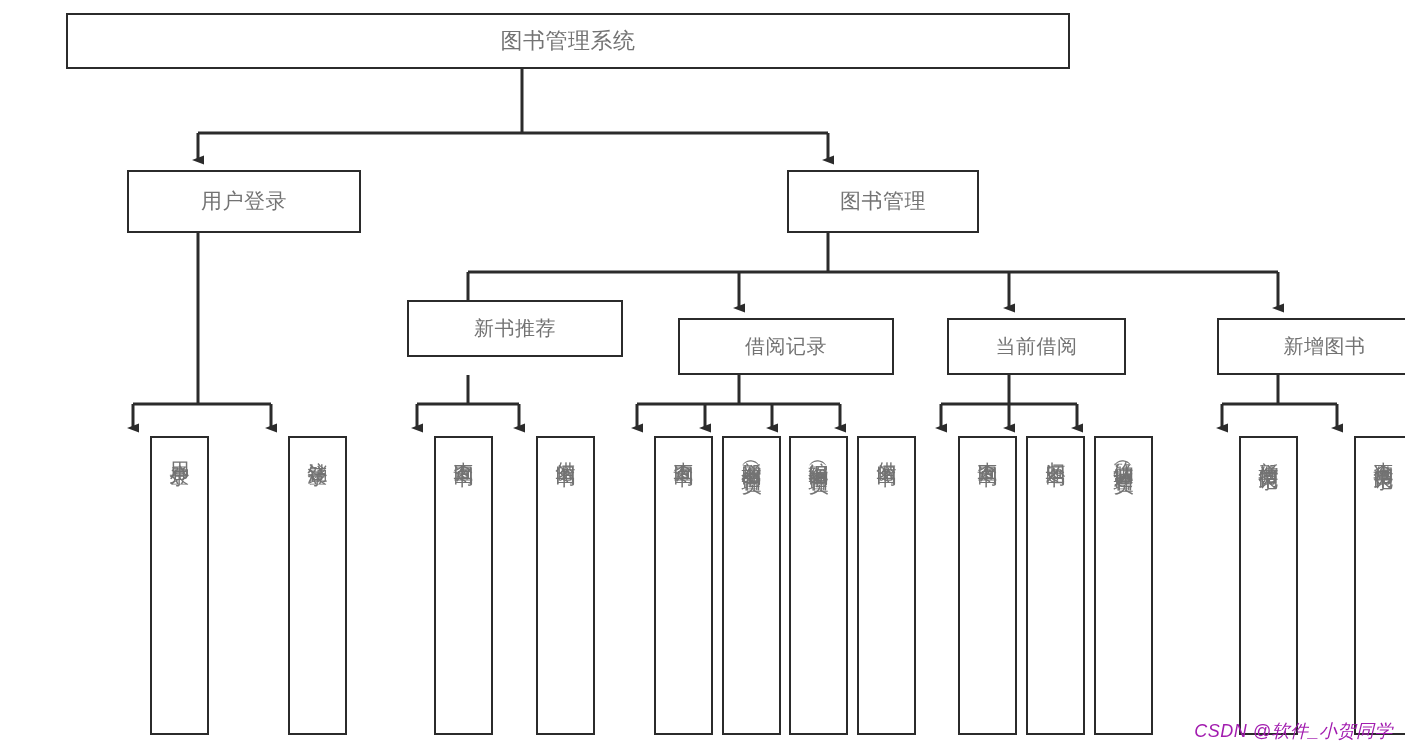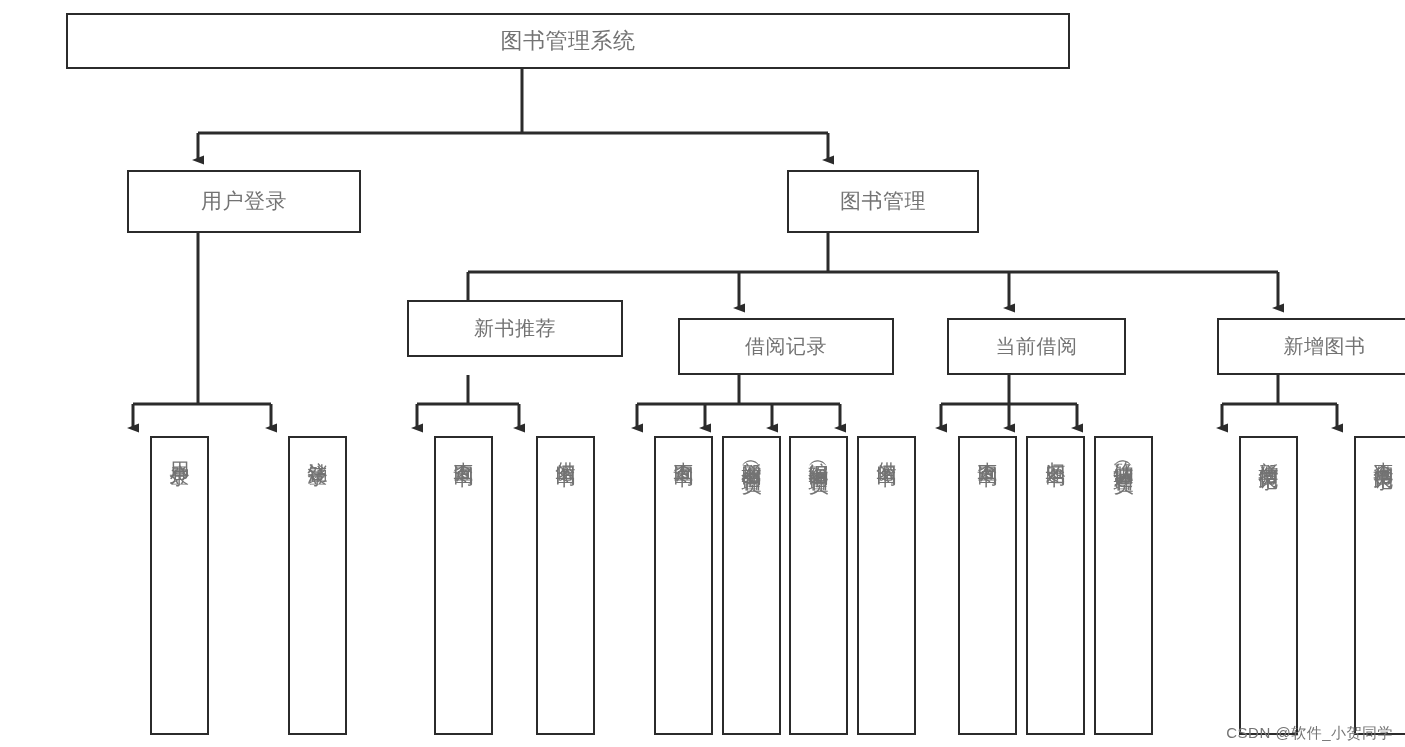--- a/index.html
+++ b/index.html
@@ -65,26 +65,27 @@
     text-orientation: upright;
     font-size: 20px;
     line-height: 1.05;
     letter-spacing: 2px;
     white-space: nowrap;
   }
   #watermark {
     position: absolute;
     right: 12px;
     bottom: 4px;
-    font-size: 15px;
-    color: #737373;
+    font-size: 18px;
+    color: #a21caf;
     letter-spacing: 0.5px;
     z-index: 5;
     user-select: none;
     white-space: nowrap;
+    font-style: italic;
   }
 </style>
 </head>
 <body>
 
 <div id="diagram-canvas">
 
   <svg id="edge-layer" viewBox="0 0 1405 747" xmlns="http://www.w3.org/2000/svg">
     <defs>
       <marker id="arrow" markerWidth="12" markerHeight="12" refX="5.5" refY="6" orient="auto" markerUnits="userSpaceOnUse">

